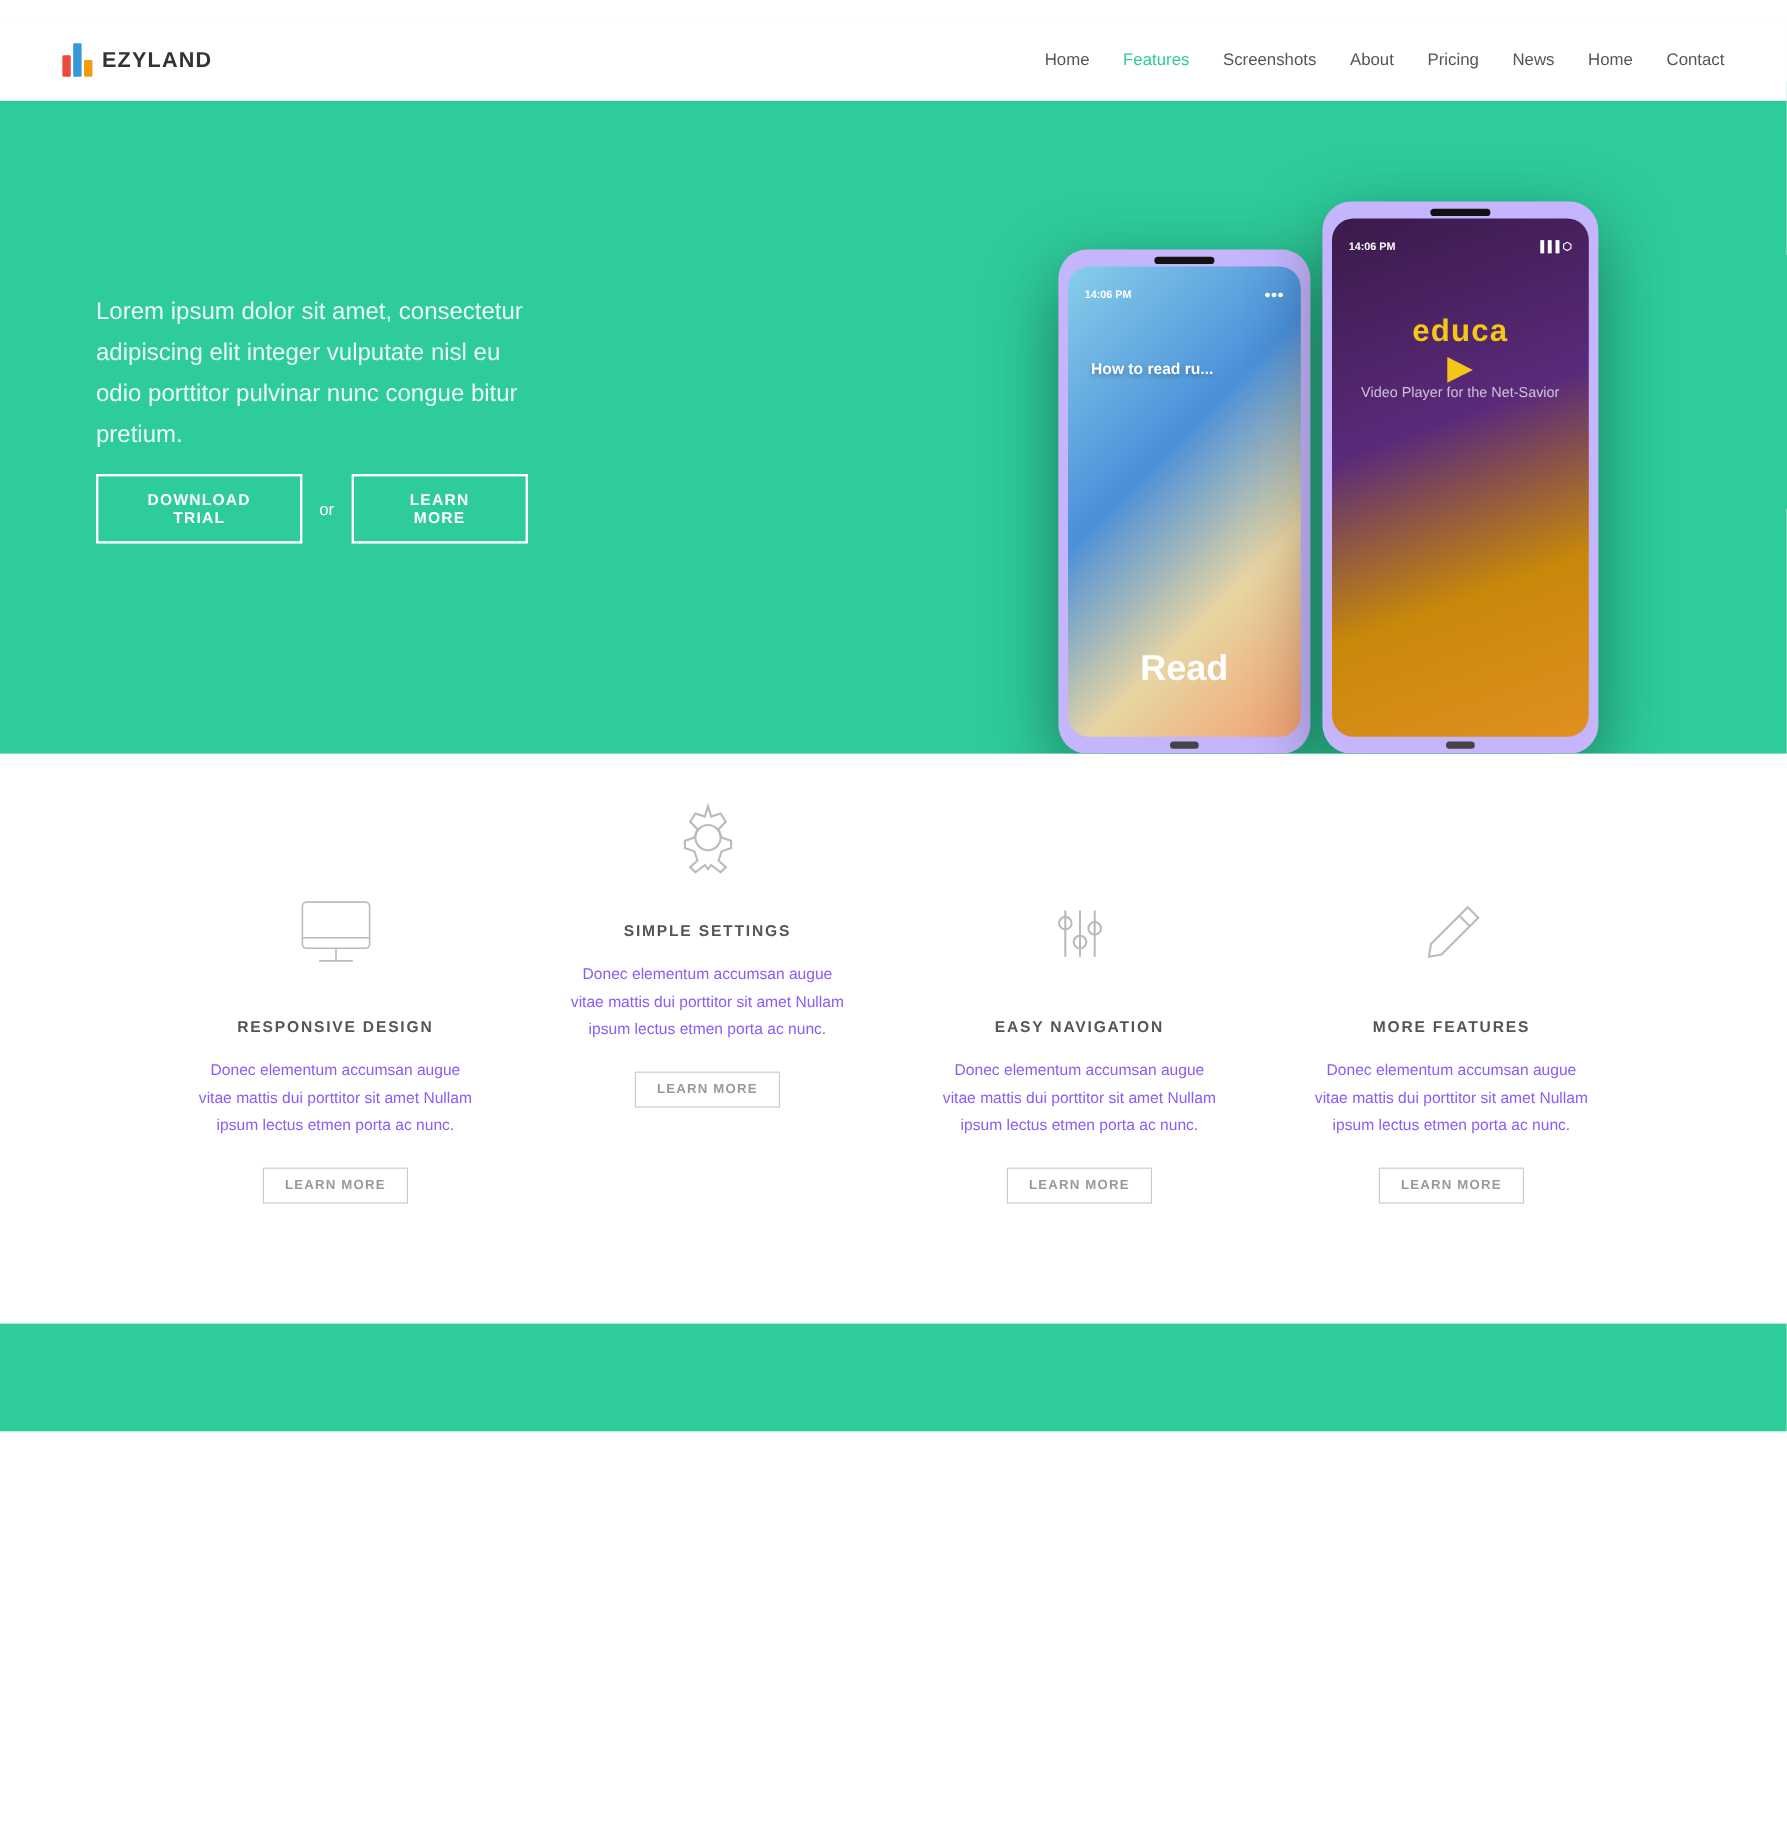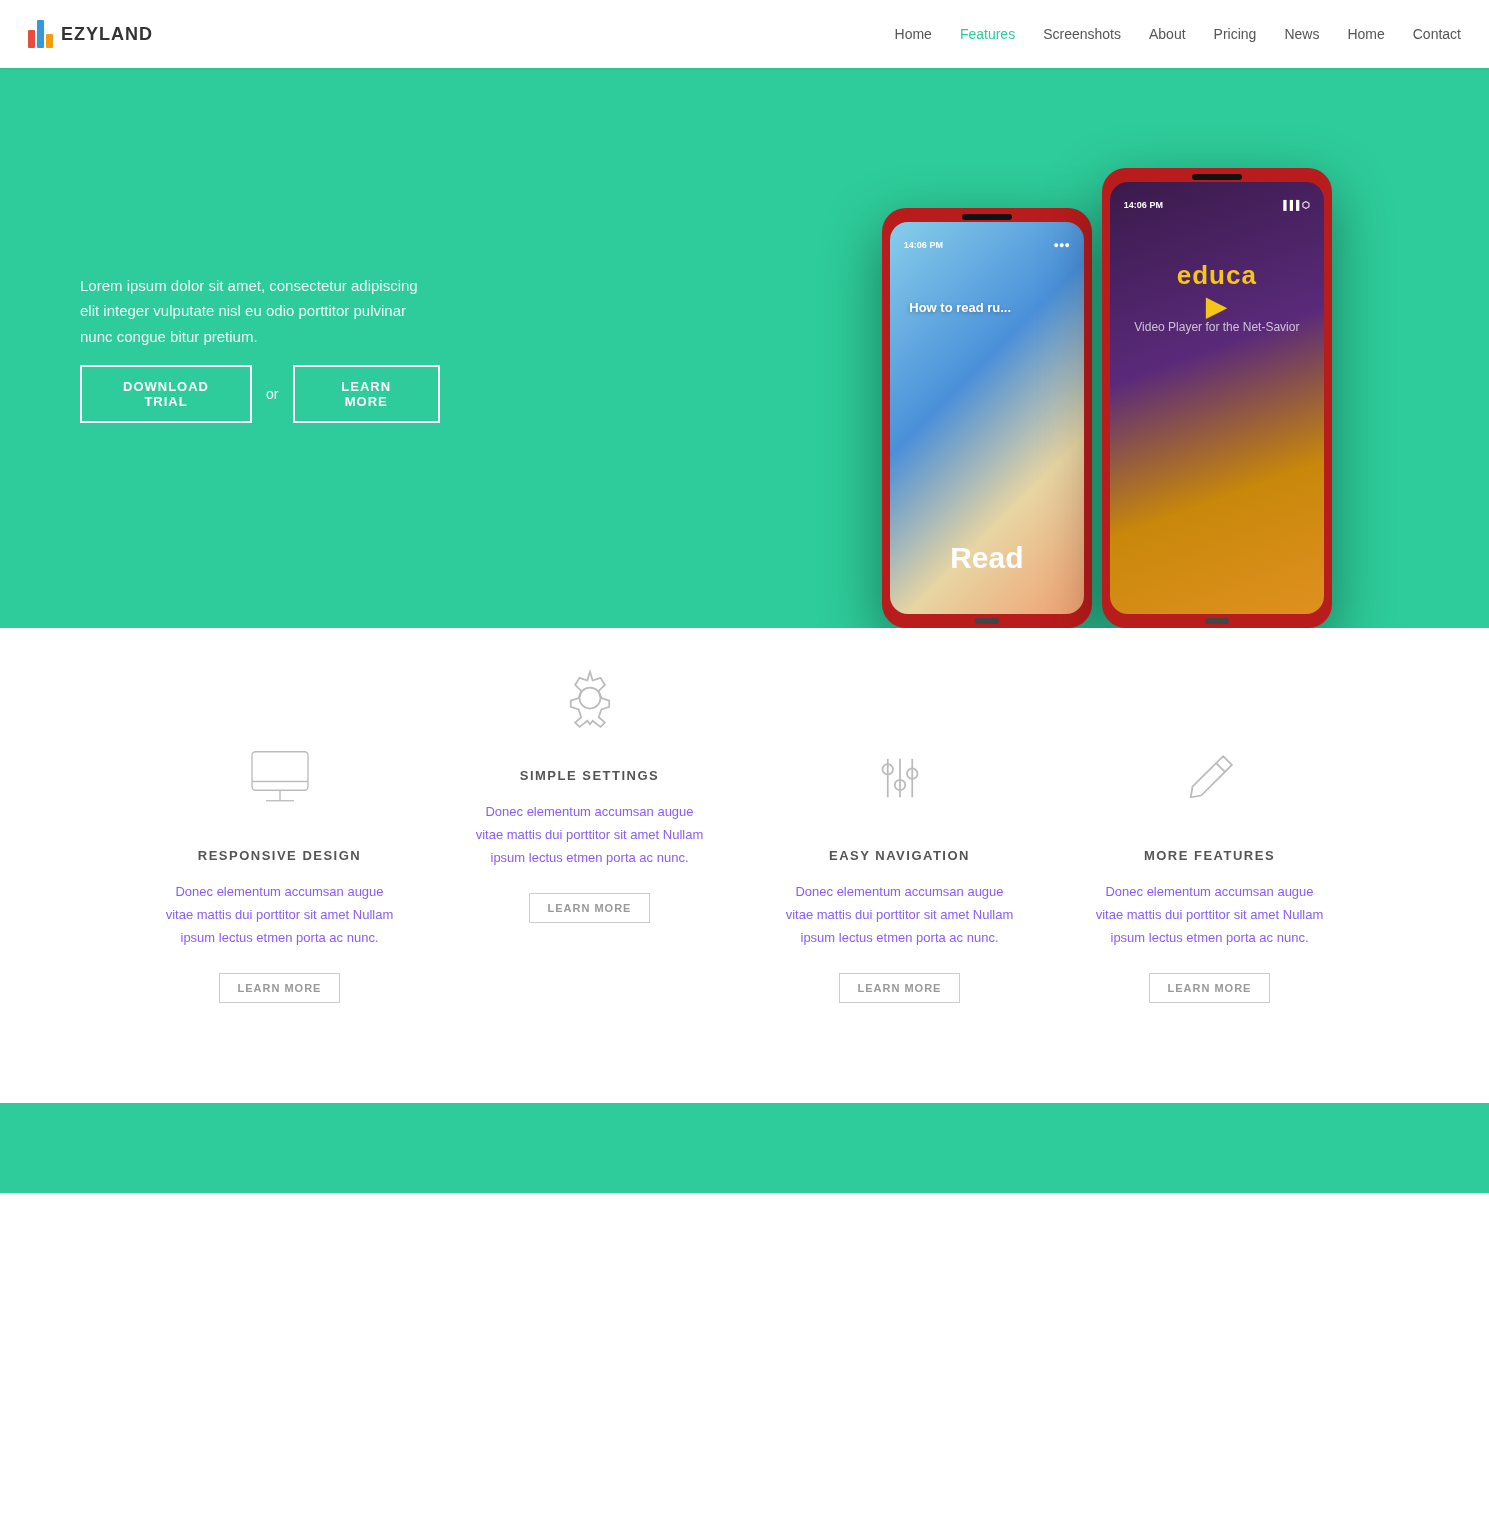--- a/index.html
+++ b/index.html
@@ -1,23 +1,23 @@
 <!DOCTYPE html>
 <html><head>
   <meta charset="utf-8">
   <style>
     * { margin: 0; padding: 0; box-sizing: border-box; }
     body { font-family: 'Arial', sans-serif; background: #fff; }
 
     
     nav {
-      position: fixed; top: 0; left: 0; right: 0;
+      position: fixed; top: 16px; left: 0; right: 0;
       background: #fff;
       display: flex; align-items: center;
-      padding: 0 28px;
+      padding: 0 52px;
       height: 68px;
       z-index: 100;
       box-shadow: 0 1px 3px rgba(0,0,0,0.08);
     }
     .nav-logo {
       display: flex; align-items: center; gap: 8px;
       text-decoration: none;
     }
     .logo-icon {
       display: flex; align-items: flex-end; gap: 2px; height: 28px;
@@ -55,21 +55,21 @@
       flex: 0 0 50%;
       max-width: 520px;
     }
     .hero-title {
       font-size: 52px; font-weight: 900; color: #fff;
       line-height: 1.12;
       margin-bottom: 28px;
     }
     .hero-desc {
       color: rgba(255,255,255,0.9);
-      font-size: 15px; line-height: 1.7;
+      font-size: 20px; line-height: 1.7;
       margin-bottom: 16px;
       max-width: 430px;
     }
     .hero-buttons {
       display: flex; align-items: center; gap: 14px;
     }
     .btn-outline {
       border: 2px solid #fff;
       background: transparent;
       color: #fff;
@@ -85,21 +85,21 @@
       width: 52%; height: 100%;
       display: flex; align-items: flex-end; justify-content: center;
     }
     
     .phone-wrap {
       position: relative; width: 480px; height: 520px;
     }
     .phone {
       position: absolute;
       border-radius: 28px;
-      background: #b91c1c;
+      background: #c4b5fd;
       box-shadow: 0 20px 60px rgba(0,0,0,0.4);
       overflow: hidden;
     }
     .phone-1 {
       width: 210px; height: 420px;
       bottom: 0; left: 20px;
       border-radius: 24px;
     }
     .phone-2 {
       width: 230px; height: 460px;

